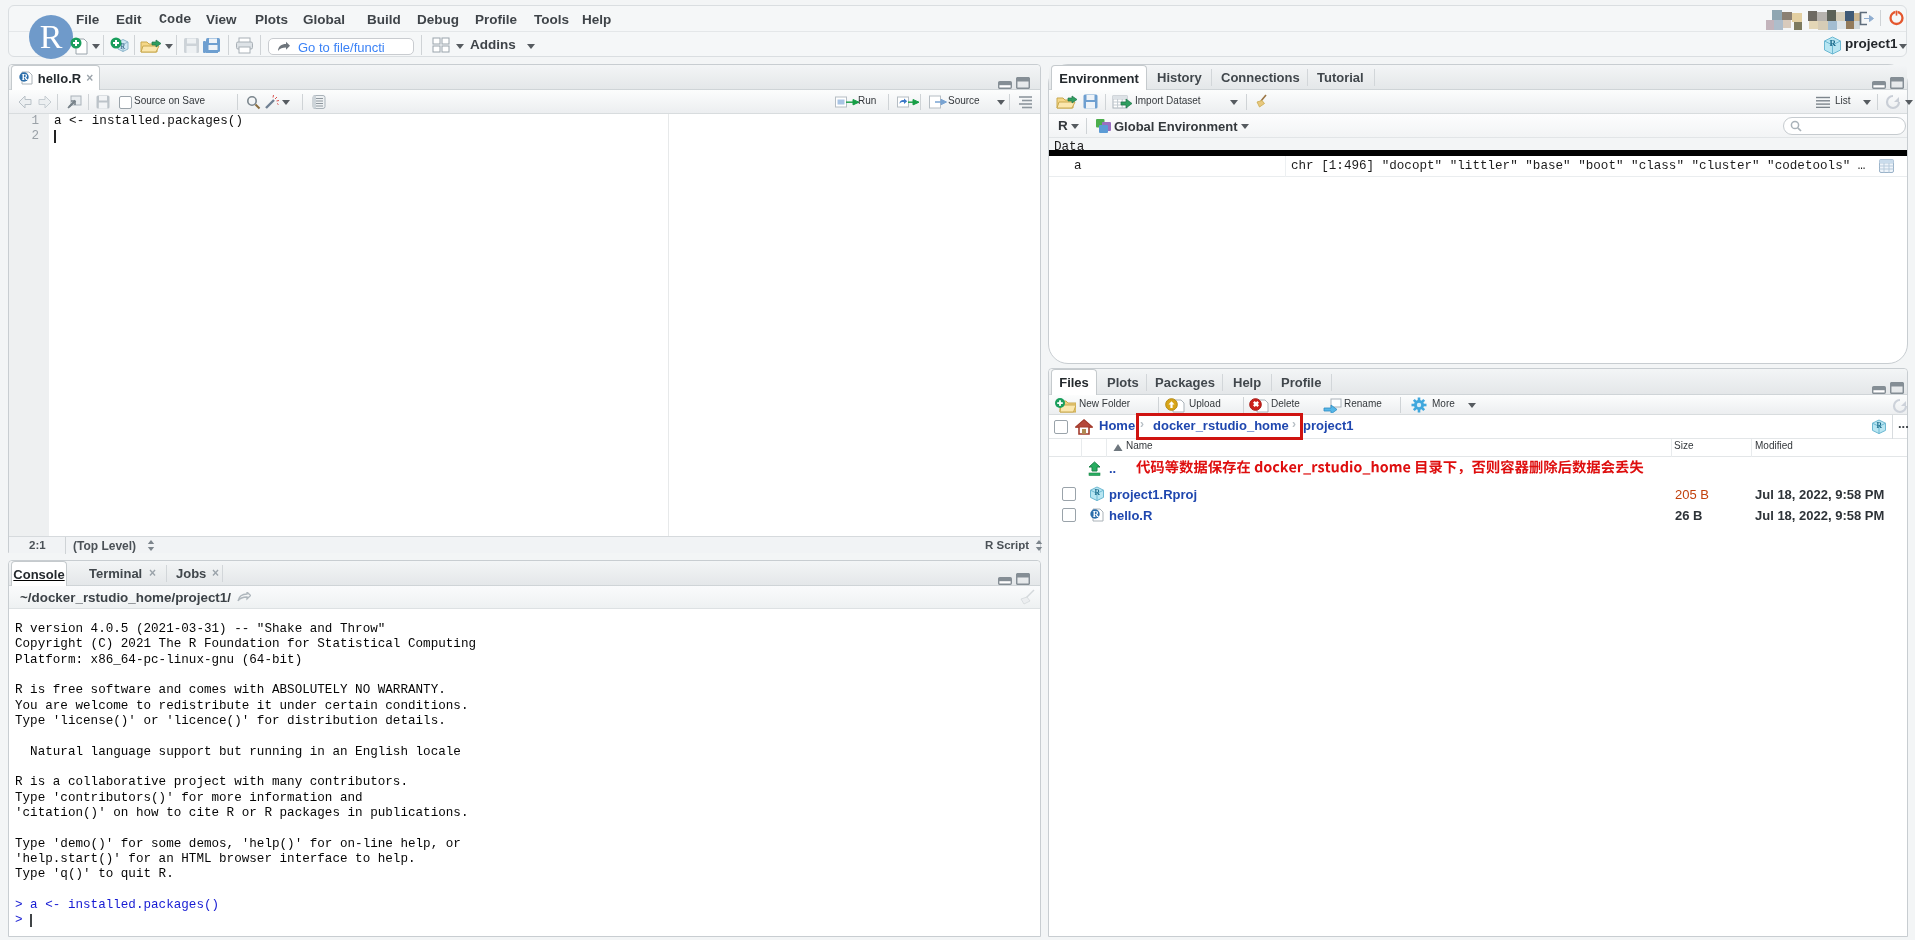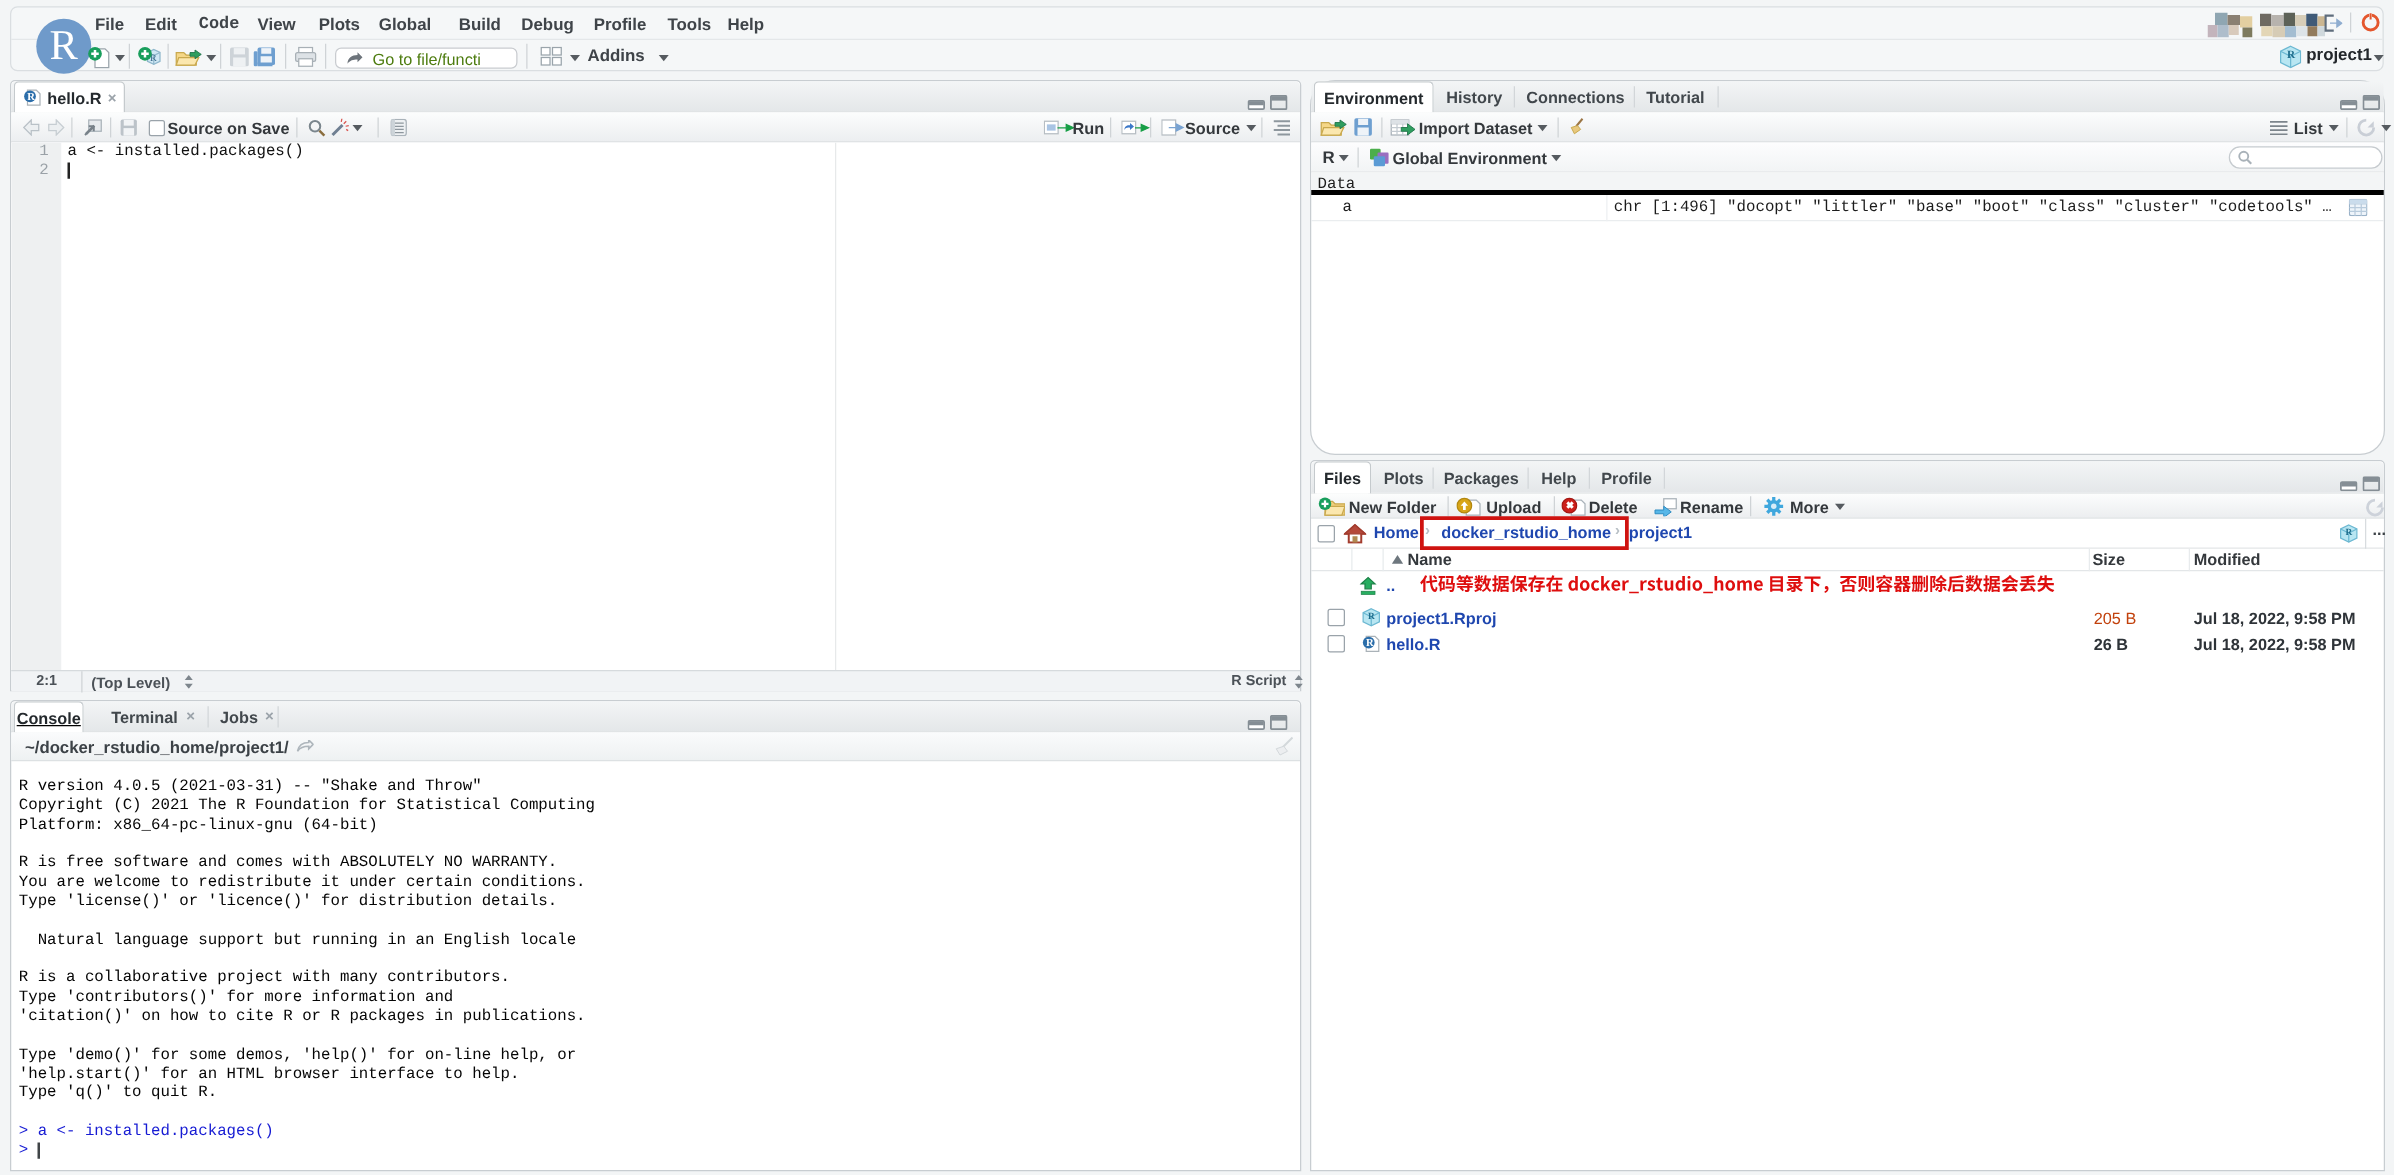--- a/index.html
+++ b/index.html
@@ -7,21 +7,21 @@
 body { background:#f3f5f6; font-family:"Liberation Sans",sans-serif; }
 #root { position:relative; width:1915px; height:940px; }
 .abs { position:absolute; }
 .panel { position:absolute; background:#fff; border:1px solid #c8cdd1; border-radius:4px 4px 0 0; }
 .tabbar { position:absolute; left:0; right:0; top:0; height:25px; background:linear-gradient(#f3f5f6,#e4e7e9); border-bottom:1px solid #cfd4d7; border-radius:4px 4px 0 0; }
 .tab { position:absolute; top:0; height:25px; background:#fff; border:1px solid #c5cacd; border-bottom:none; border-radius:4px 4px 0 0; display:flex; align-items:center; justify-content:center; }
 .tabtxt { font-size:13px; font-weight:bold; color:#24292d; }
 .itabtxt { position:absolute; font-size:13px; font-weight:bold; color:#41474c; top:5px; }
 .tsep { position:absolute; top:4px; height:17px; width:1px; background:#d2d6d9; }
 .toolbar { position:absolute; left:0; right:0; background:linear-gradient(#fcfdfd,#eceef0); border-bottom:1px solid #d8dcde; }
-.btxt { font-size:13px; font-weight:bold; color:#34383c; }
+.btxt { font-size:10px; font-weight:normal; color:#34383c; }
 .vsep { width:1px; background:#cfd3d6; position:absolute; }
 .mm { position:absolute; width:13px; height:10px; }
 .mono { font-family:"Liberation Mono",monospace; }
 .blue { color:#1f47af; font-weight:bold; }
 .caret { display:inline-block; width:0; height:0; border-left:4px solid transparent; border-right:4px solid transparent; border-top:5px solid #565b60; }
 </style>
 </head>
 <body>
 <div id="root">
 
@@ -134,21 +134,21 @@
             <rect x="4" y="1" width="11" height="5" fill="#fff" stroke="#a8b0b6"></rect>
             <rect x="1.5" y="5" width="16" height="7" rx="1.5" fill="#dde2e6" stroke="#a8b0b6"></rect>
             <rect x="4" y="10" width="11" height="6" fill="#fff" stroke="#a8b0b6"></rect>
           </svg></div>
     <div class="abs vsep" style="left:251px;top:3px;height:20px;"></div>
 
     <div class="abs" style="left:259px;top:6px;width:146px;height:17px;background:#fff;border:1px solid #c9ccd0;border-radius:5px;">
       <svg class="abs" style="left:8px;top:2px;" width="14" height="12">
             <path d="M1 10 c0-4.5 3.5-7 8-7 v-2.2 l4 4 -4 4 v-2.2 c-3.5 0-6 0.7-8 3.4z" fill="#6e757c"></path>
           </svg>
-      <span class="abs" style="left:29px;top:1px;font-size:13px;color:#4d7c0f;">Go to file/functi</span>
+      <span class="abs" style="left:29px;top:1px;font-size:13px;color:#3b82f6;">Go to file/functi</span>
     </div>
     <div class="abs vsep" style="left:412px;top:3px;height:20px;"></div>
 
     <div class="abs" style="left:423px;top:5px;"><svg width="18" height="16">
             <rect x="1" y="1" width="7" height="6" fill="#fff" stroke="#9aa4ab"></rect>
             <rect x="10" y="1" width="7" height="6" fill="#fff" stroke="#9aa4ab"></rect>
             <rect x="1" y="9" width="7" height="6" fill="#fff" stroke="#9aa4ab"></rect>
             <rect x="10" y="9" width="7" height="6" fill="#fff" stroke="#9aa4ab"></rect>
           </svg></div>
     <div class="abs caret" style="left:447px;top:12px;"></div>
@@ -412,21 +412,21 @@
         </svg>
     <span class="abs" style="left:65px;top:5px;font-size:13px;font-weight:bold;color:#34383c;">Global Environment</span>
     <div class="abs caret" style="left:192px;top:10px;"></div>
     <div class="abs" style="left:734px;top:3px;width:123px;height:18px;background:#fff;border:1px solid #c6cbcf;border-radius:9px;">
       <svg class="abs" style="left:6px;top:2px;" width="12" height="12">
             <circle cx="5" cy="5" r="3.6" fill="none" stroke="#a9b2b9" stroke-width="1.5"></circle>
             <line x1="7.8" y1="7.8" x2="11" y2="11" stroke="#a9b2b9" stroke-width="1.7"></line>
           </svg>
     </div>
   </div>
-  <div class="abs" id="envdata" style="left:0;right:0;top:73px;height:18px;background:#f3f5f6;border-bottom:4px solid #000000;">
+  <div class="abs" id="envdata" style="left:0;right:0;top:73px;height:18px;background:#f3f5f6;border-bottom:6px solid #000000;">
     <span class="abs mono" style="left:5px;top:2px;font-size:12.6px;color:#1c1c1c;">Data</span>
   </div>
   <div class="abs" id="envrowa" style="left:0;right:0;top:91px;height:21px;border-bottom:1px solid #eaedef;">
     <span class="abs mono" style="left:25px;top:3px;font-size:12.6px;color:#1c1c1c;">a</span>
     <div class="abs" style="left:236px;top:0;height:21px;width:1px;background:#edf0f2;"></div>
     <span class="abs mono" style="left:242px;top:3px;font-size:12.6px;color:#1c1c1c;">chr [1:496] "docopt" "littler" "base" "boot" "class" "cluster" "codetools" …</span>
     <svg class="abs" style="left:830px;top:3px;" width="15" height="14">
           <rect x="0.5" y="0.5" width="14" height="13" rx="1.5" fill="#eef4fa" stroke="#9ab2c8"></rect>
           <path d="M0.5 4 h14 M0.5 7 h14 M0.5 10 h14 M5 4 v9.5 M10 4 v9.5" stroke="#b8cbdc" fill="none"></path>
           <rect x="0.5" y="0.5" width="14" height="3.5" fill="#cadcec"></rect>

